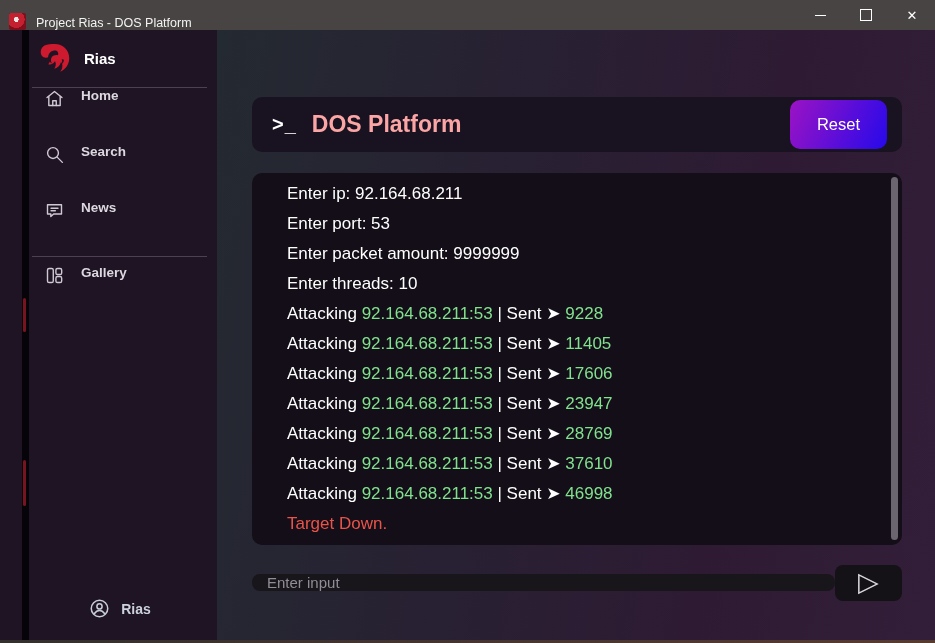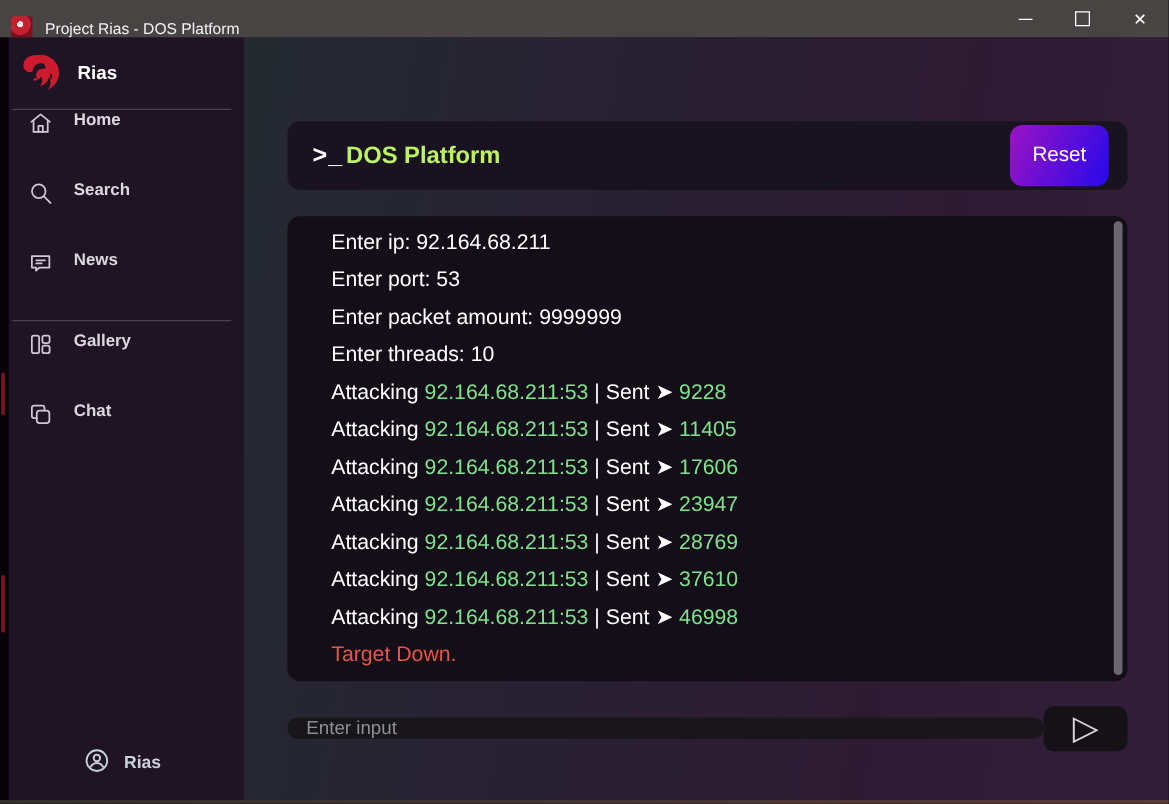--- a/index.html
+++ b/index.html
@@ -12,21 +12,21 @@
   .app-icon{width:17px;height:17px;margin-left:9px;border-radius:2px;flex:0 0 17px;
             background:radial-gradient(circle at 42% 38%, #f0e8e4 0 17%, #c5202f 18% 58%, #7e101d 59%);}
   .window-title{margin-left:10px;font-size:12.5px;color:#f3f3f3;}
   .tb-controls{margin-left:auto;display:flex;height:100%;}
   .tb-btn{width:46px;height:100%;display:flex;align-items:center;justify-content:center;color:#fff;cursor:pointer;}
   .glyph-min{width:11px;height:0;border-top:1px solid #fff;}
   .glyph-max{width:10px;height:10px;border:1px solid #fff;}
   .glyph-close{font-size:13px;line-height:1;color:#fff;}
 
   
-  .body{flex:1;display:flex;min-height:0;position:relative;}
+  .body{flex:1;display:flex;min-height:0;position:relative;padding-left:22px;}
 
   
   .sidebar{flex:0 0 195px;width:195px;background:#1f1424;position:relative;display:flex;flex-direction:column;z-index:2;}
   .edge-strip{position:absolute;left:0;top:0;bottom:0;width:7px;background:#060309;}
   .speck{position:absolute;width:3px;border-radius:2px;background:#8d1723;opacity:.85;}
   .speck.s1{left:1px;top:268px;height:34px;}
   .speck.s2{left:1px;top:430px;height:46px;}
   .brand-row{height:57px;display:flex;align-items:center;gap:11px;padding-left:15px;flex:0 0 57px;}
   .brand-row svg{width:36px;height:36px;}
   .brand-label{color:#ffffff;font-weight:700;font-size:15px;}
@@ -43,22 +43,22 @@
             padding-bottom:23px;color:#ccd2dd;font-size:14px;font-weight:600;}
   .user-row svg{width:23px;height:23px;stroke:#c7ccd6;}
 
   
   .main{flex:1;min-width:0;position:relative;display:flex;flex-direction:column;
         background:linear-gradient(100deg,#242a31 0%,#282033 40%,#2e1b33 70%,#321e38 100%);
         padding:0 33px 0 35px;box-sizing:border-box;}
   .hdr{margin-top:67px;flex:0 0 55px;height:55px;background:#191321;border-radius:10px;
        display:flex;align-items:center;padding:0 15px 0 20px;box-sizing:border-box;}
   .term{color:#ffffff;font-weight:800;font-size:20px;letter-spacing:1px;}
-  .hdr-title{color:#bef264;font-weight:700;font-size:19px;margin-left:2px;}
-  .reset{margin-left:auto;width:79px;height:49px;border-radius:10px;border:none;cursor:pointer;
+  .hdr-title{color:#fca5a5;font-weight:700;font-size:23px;margin-left:15px;}
+  .reset{margin-left:auto;width:97px;height:49px;border-radius:10px;border:none;cursor:pointer;
          background:linear-gradient(115deg,var(--g1,#9c13c4),var(--g2,#2609ea));
          color:#fff;font-size:16.5px;font-family:inherit;}
 
   .console{margin-top:21px;flex:0 0 372px;height:372px;background:#130e17;border-radius:10px;
            padding:6px 24px 0 11px;box-sizing:border-box;position:relative;overflow:hidden;}
   .cline{font-size:17px;line-height:30px;color:#fff;white-space:pre;margin-left:24px;}
   .green{color:var(--green,#81e28e);}
   .red-line{color:var(--red,#e8544a);}
   .scrollbar{position:absolute;top:4px;bottom:5px;right:4px;width:7px;border-radius:4px;background:#6b6570;}
 
@@ -146,29 +146,20 @@
           <div class="nav-item">
             <span class="nav-icon">
               <svg viewBox="0 0 24 24">
                 <rect x="4" y="4" width="6.6" height="16" rx="1.8"></rect>
                 <rect x="13.6" y="4" width="6.6" height="6.8" rx="1.8"></rect>
                 <rect x="13.6" y="13.2" width="6.6" height="6.8" rx="1.8"></rect>
               </svg>
             </span>
             <span class="nav-label">Gallery</span>
           </div>
-          <div class="nav-item">
-            <span class="nav-icon">
-              <svg viewBox="0 0 24 24">
-                <rect x="8.5" y="8.5" width="11.5" height="11.5" rx="2.6"></rect>
-                <path d="M15.5 8.5V6a2 2 0 0 0-2-2H6a2 2 0 0 0-2 2v7.5a2 2 0 0 0 2 2h2.5"></path>
-              </svg>
-            </span>
-            <span class="nav-label">Chat</span>
-          </div>
         </nav>
 
       <div class="user-row">
         <svg viewBox="0 0 24 24">
           <circle cx="12" cy="12" r="8.6"></circle>
             <circle cx="12" cy="9.8" r="2.7"></circle>
           <path d="M6.8 17.2c1.3-2.1 3.1-3.2 5.2-3.2s3.9 1.1 5.2 3.2"></path>
         </svg>
         <span>Rias</span>
       </div>

